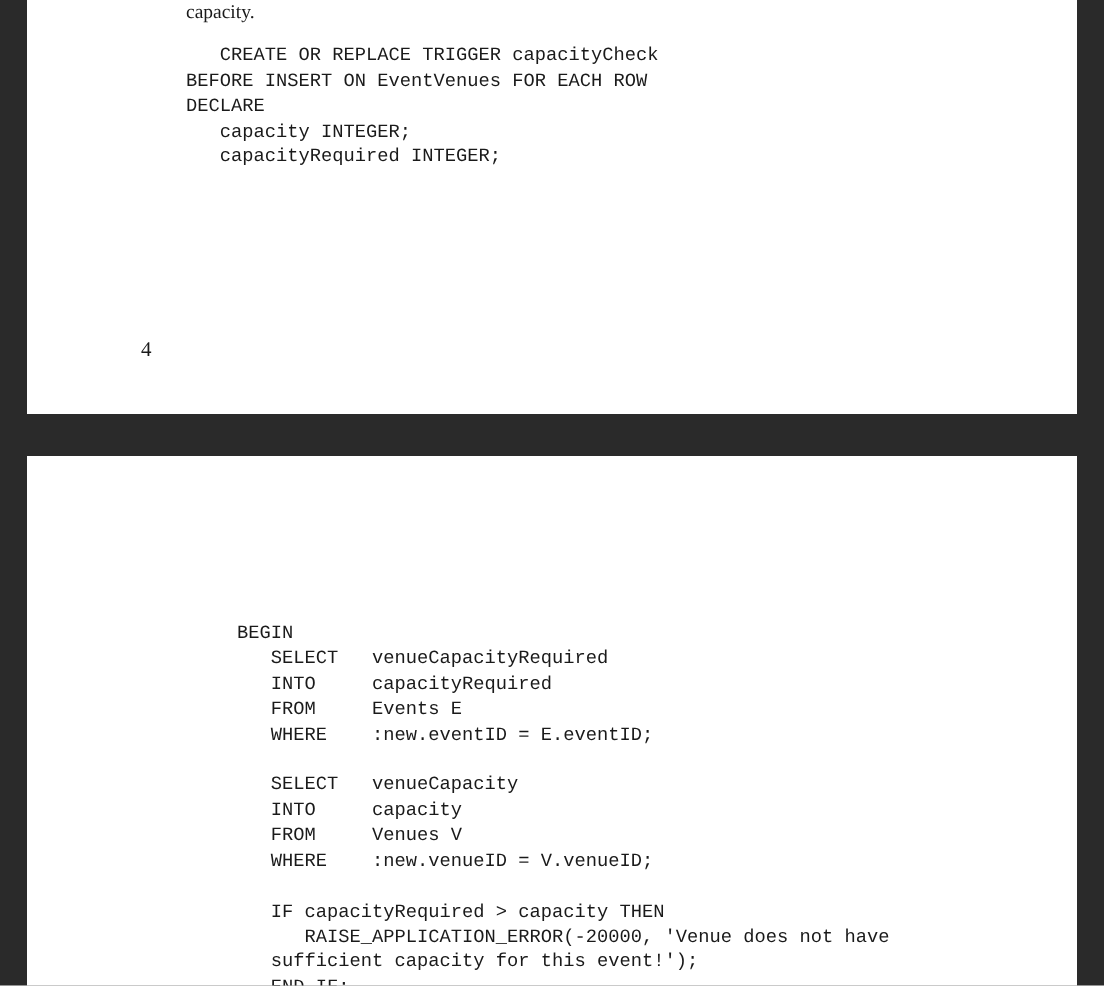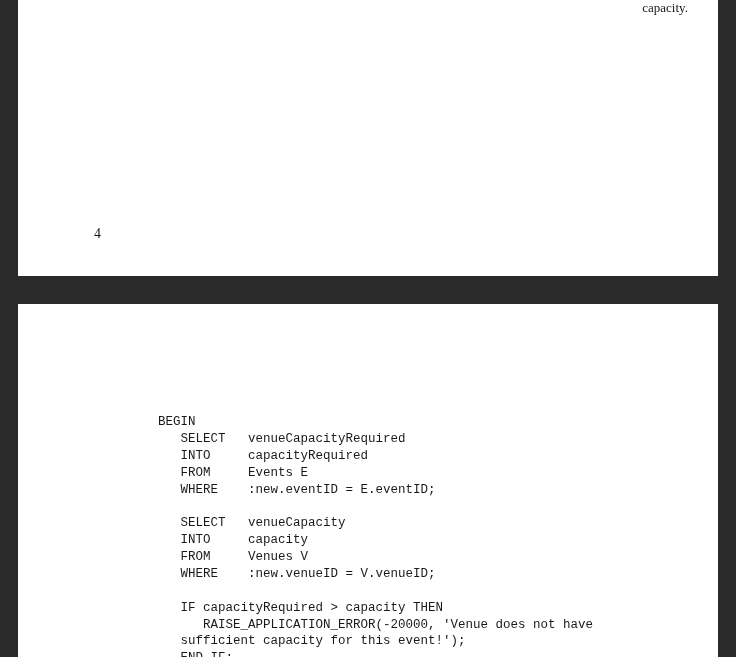--- a/index.html
+++ b/index.html
@@ -15,21 +15,20 @@
       overflow: hidden;
     }
     .page {
       background: #ffffff;
       margin: 0 18px;
       position: relative;
     }
     .page-top {
       height: 276px;
       padding: 0 30px 0 30px;
-      text-align: right;
     }
     .page-gap {
       height: 28px;
       background: #2a2a2a;
     }
     .page-bottom {
       height: 360px;
       padding: 110px 30px 0 30px;
     }
     .intro-text {
@@ -63,20 +62,25 @@
       white-space: pre;
       margin-left: 110px;
       line-height: 1.35;
     }
   </style>
 </head>
 <body>
 
 <div class="page page-top">
   <div class="intro-text">capacity.</div>
+  <div class="code-block">   CREATE OR REPLACE TRIGGER capacityCheck
+BEFORE INSERT ON EventVenues FOR EACH ROW
+DECLARE
+   capacity INTEGER;
+   capacityRequired INTEGER;</div>
   <div class="page-number">4</div>
 </div>
 
 <div class="page-gap"></div>
 
 <div class="page page-bottom">
   <div class="code-block-bottom">BEGIN
    SELECT   venueCapacityRequired
    INTO     capacityRequired
    FROM     Events E

